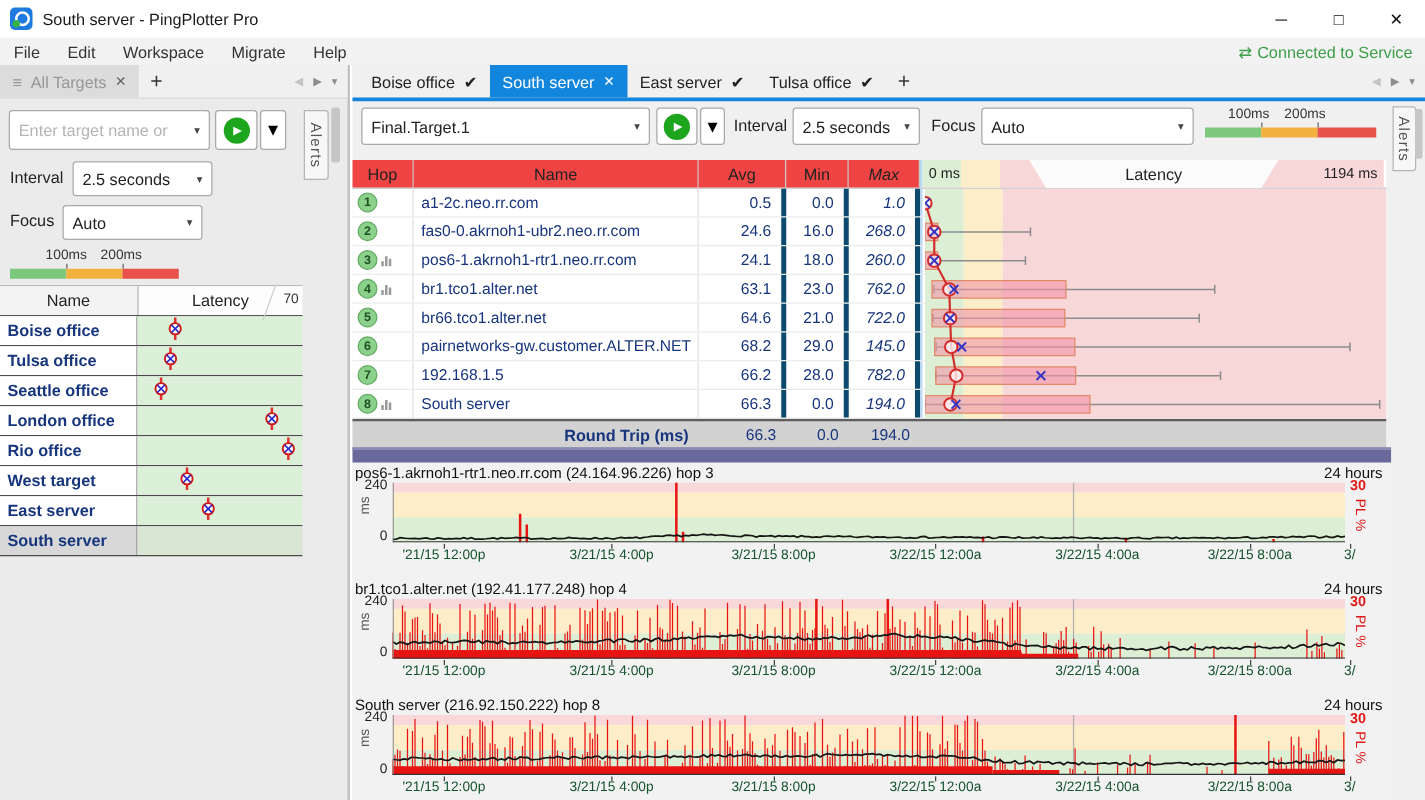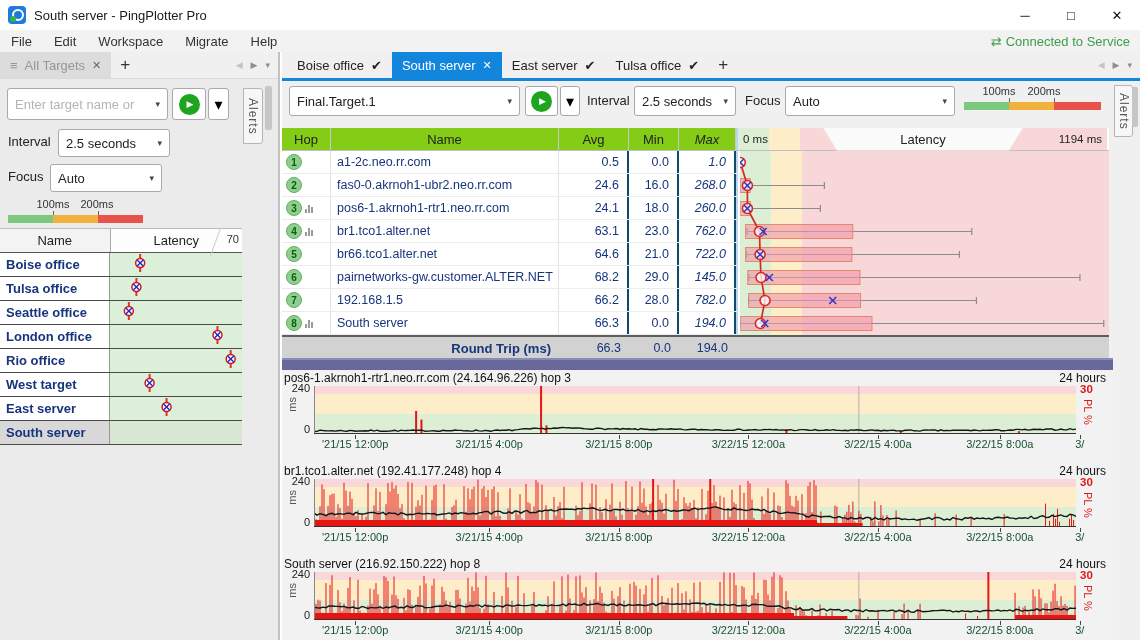--- a/index.html
+++ b/index.html
@@ -62,24 +62,24 @@
   .lt-row.selected .lt-name{background:#d8d8d8;}
   .lt-row.selected .lt-lat{background:#d9e6d4;}
   #left-lat-svg{position:absolute;left:110px;top:199px;pointer-events:none;}
   
   #hop-table{position:absolute;left:0;top:76px;width:827px;background:#fff;}
   .ht-row{display:flex;height:23px;box-sizing:border-box;}
   .ht-cell{box-sizing:border-box;display:flex;align-items:center;}
   .c-hop{width:49px;border-right:1px solid #e2e2e2;padding-left:4px;gap:3px;}
   .c-name{width:228px;border-right:1px solid #e2e2e2;padding-left:6px;font-size:12.5px;color:#17357c;white-space:nowrap;overflow:hidden;}
   .c-avg{width:70px;}.c-min{width:50px;}.c-max{width:57px;font-style:italic;}
-  .c-num{justify-content:flex-end;padding-right:8px;font-size:12.5px;color:#17357c;border-right:2px solid #0c4a6e;}
+  .c-num{justify-content:flex-end;padding-right:8px;font-size:12.5px;color:#17357c;border-right:4px solid #0c4a6e;}
   .c-bluesep{width:2px;background:#b9d7f2;}
   .ht-row.data{border-bottom:1px solid #ececec;}
-  #ht-header .ht-cell{background:#84cc16;border-right:1px solid #c9c9c9;justify-content:center;font-size:13px;color:#222;padding:0;}
+  #ht-header .ht-cell{background:#ef4444;border-right:1px solid #c9c9c9;justify-content:center;font-size:13px;color:#222;padding:0;}
   #ht-header{border-bottom:1px solid #c0c0c0;height:23px;}
   #lat-header{width:369px;position:relative;background:linear-gradient(90deg,#dcefd5 0 31px,#fdeec9 31px 62px,#f8d7d9 62px 100%);display:flex;align-items:center;}
   #lat-header .lat-0{position:absolute;left:5px;font-size:11.5px;color:#222;}
   #lat-header .lat-max{position:absolute;right:5px;font-size:11.5px;color:#222;}
   #lat-header .lat-trap{position:absolute;left:85px;width:200px;height:23px;background:#fbfbfb;clip-path:polygon(0 0,100% 0,calc(100% - 14px) 100%,14px 100%);display:flex;align-items:center;justify-content:center;font-size:13px;color:#222;}
   .hop-circle{width:16px;height:16px;border-radius:50%;background:#8bd08b;border:1px solid #64ab64;color:#1c5220;font-size:10px;font-weight:bold;display:flex;align-items:center;justify-content:center;box-sizing:border-box;}
   .graph-ind{display:flex;align-items:flex-end;gap:1px;height:9px;}
   .graph-ind i{display:block;width:2px;background:#9a9a9a;}
   #hop-body{position:relative;}
   #hop-lat-svg{position:absolute;left:458px;top:0;}

